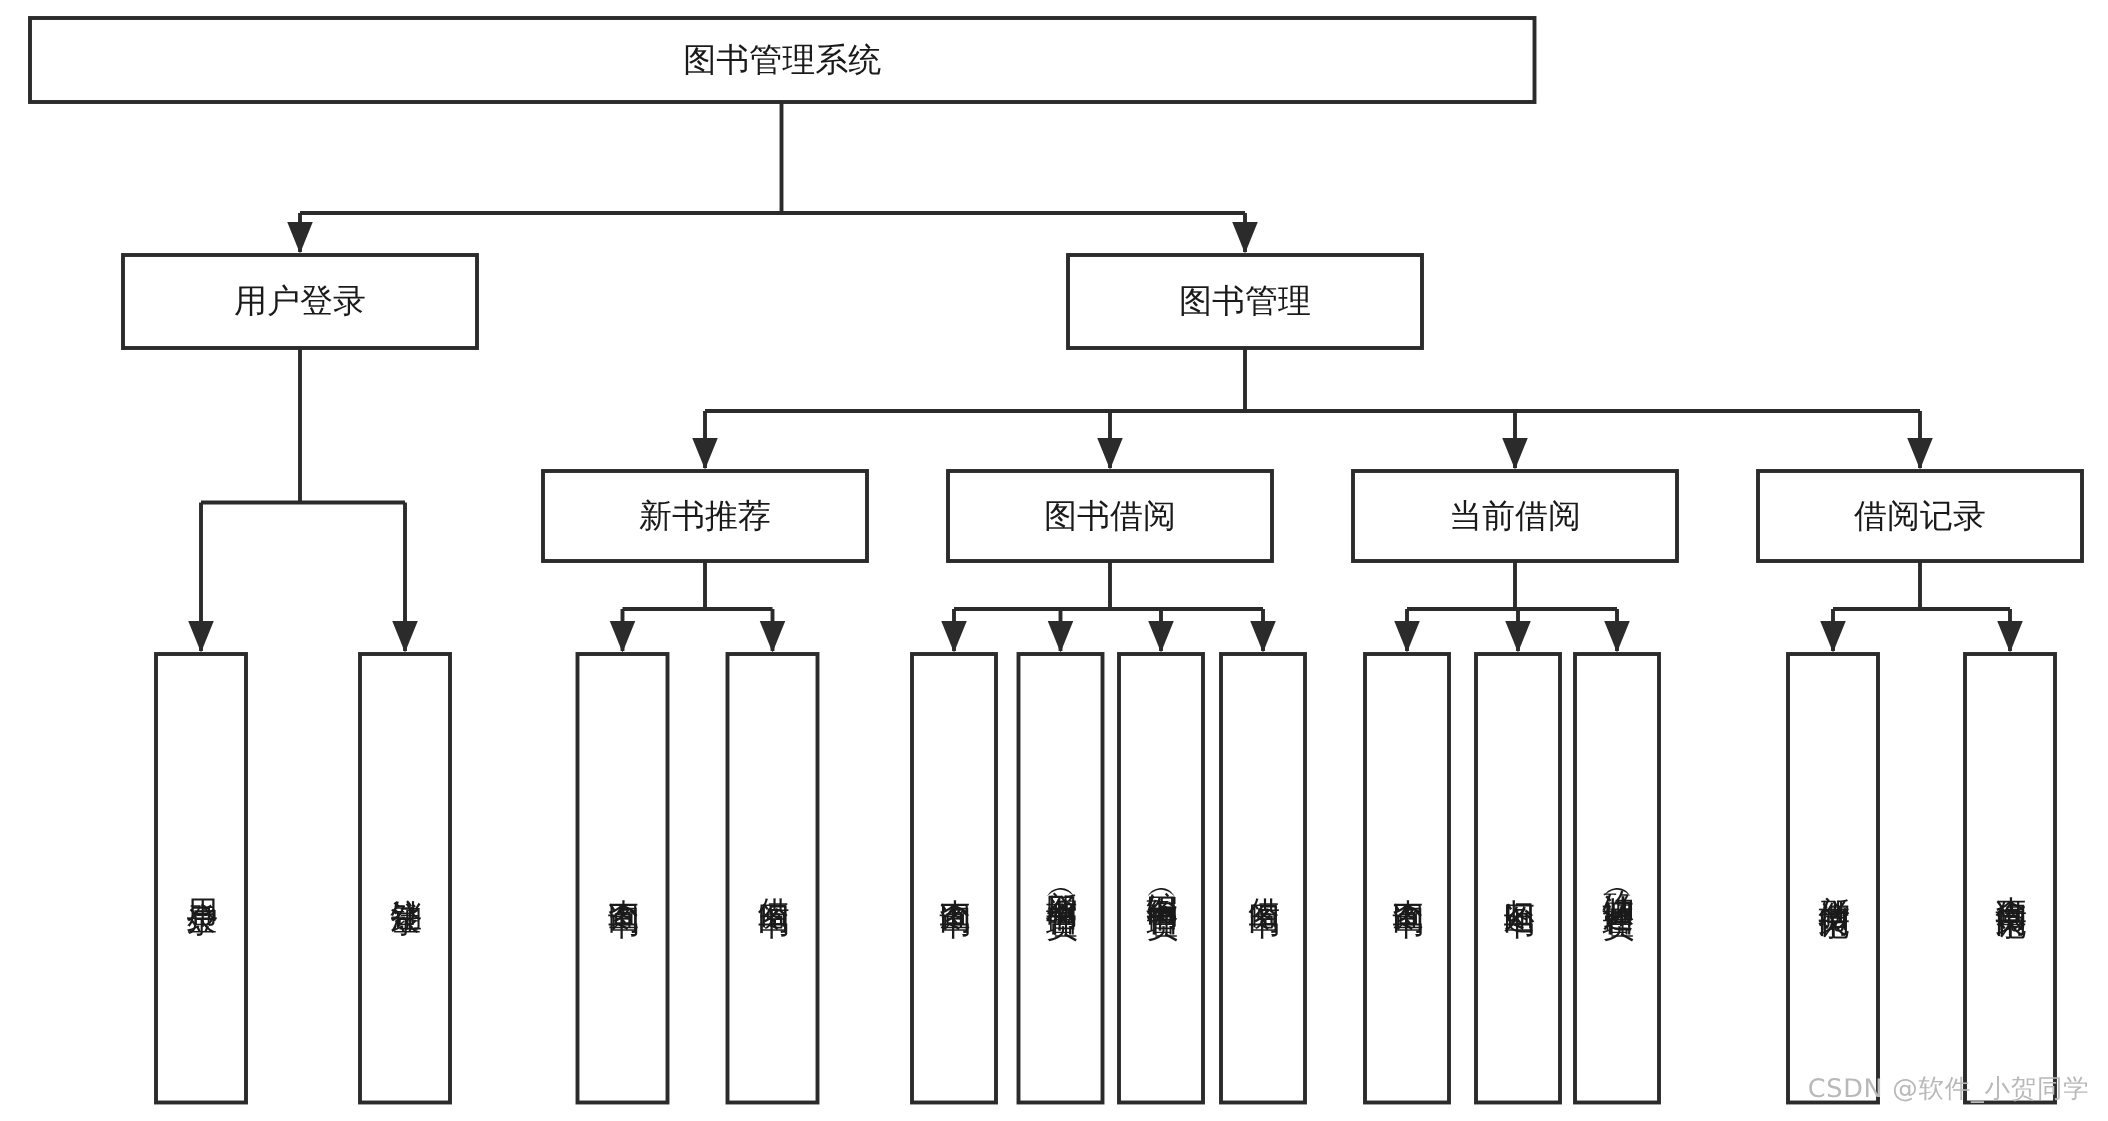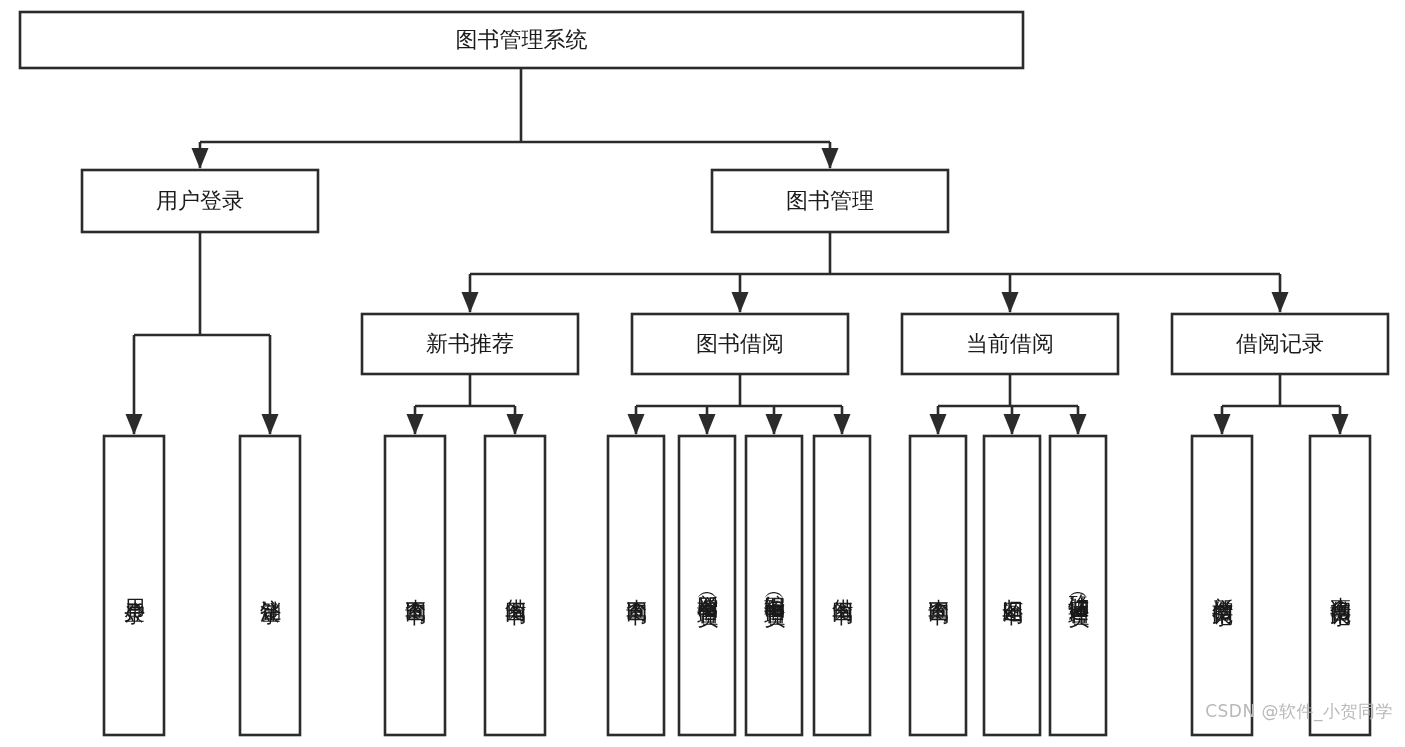--- a/index.html
+++ b/index.html
@@ -60,21 +60,21 @@
     font-family: "DejaVu Sans", "Liberation Sans", sans-serif;
     font-size: 21px;
     line-height: 1.12;
     letter-spacing: 2px;
     color: #1a1a1a;
     white-space: nowrap;
   }
   #watermark {
     position: absolute;
     right: 12px;
-    bottom: 24px;
+    bottom: 10px;
     font-family: "DejaVu Sans", "Liberation Sans", sans-serif;
     font-size: 17px;
     color: #b9b9b9;
     letter-spacing: 0.5px;
     white-space: nowrap;
   }
 </style>
 </head>
 <body>
 

